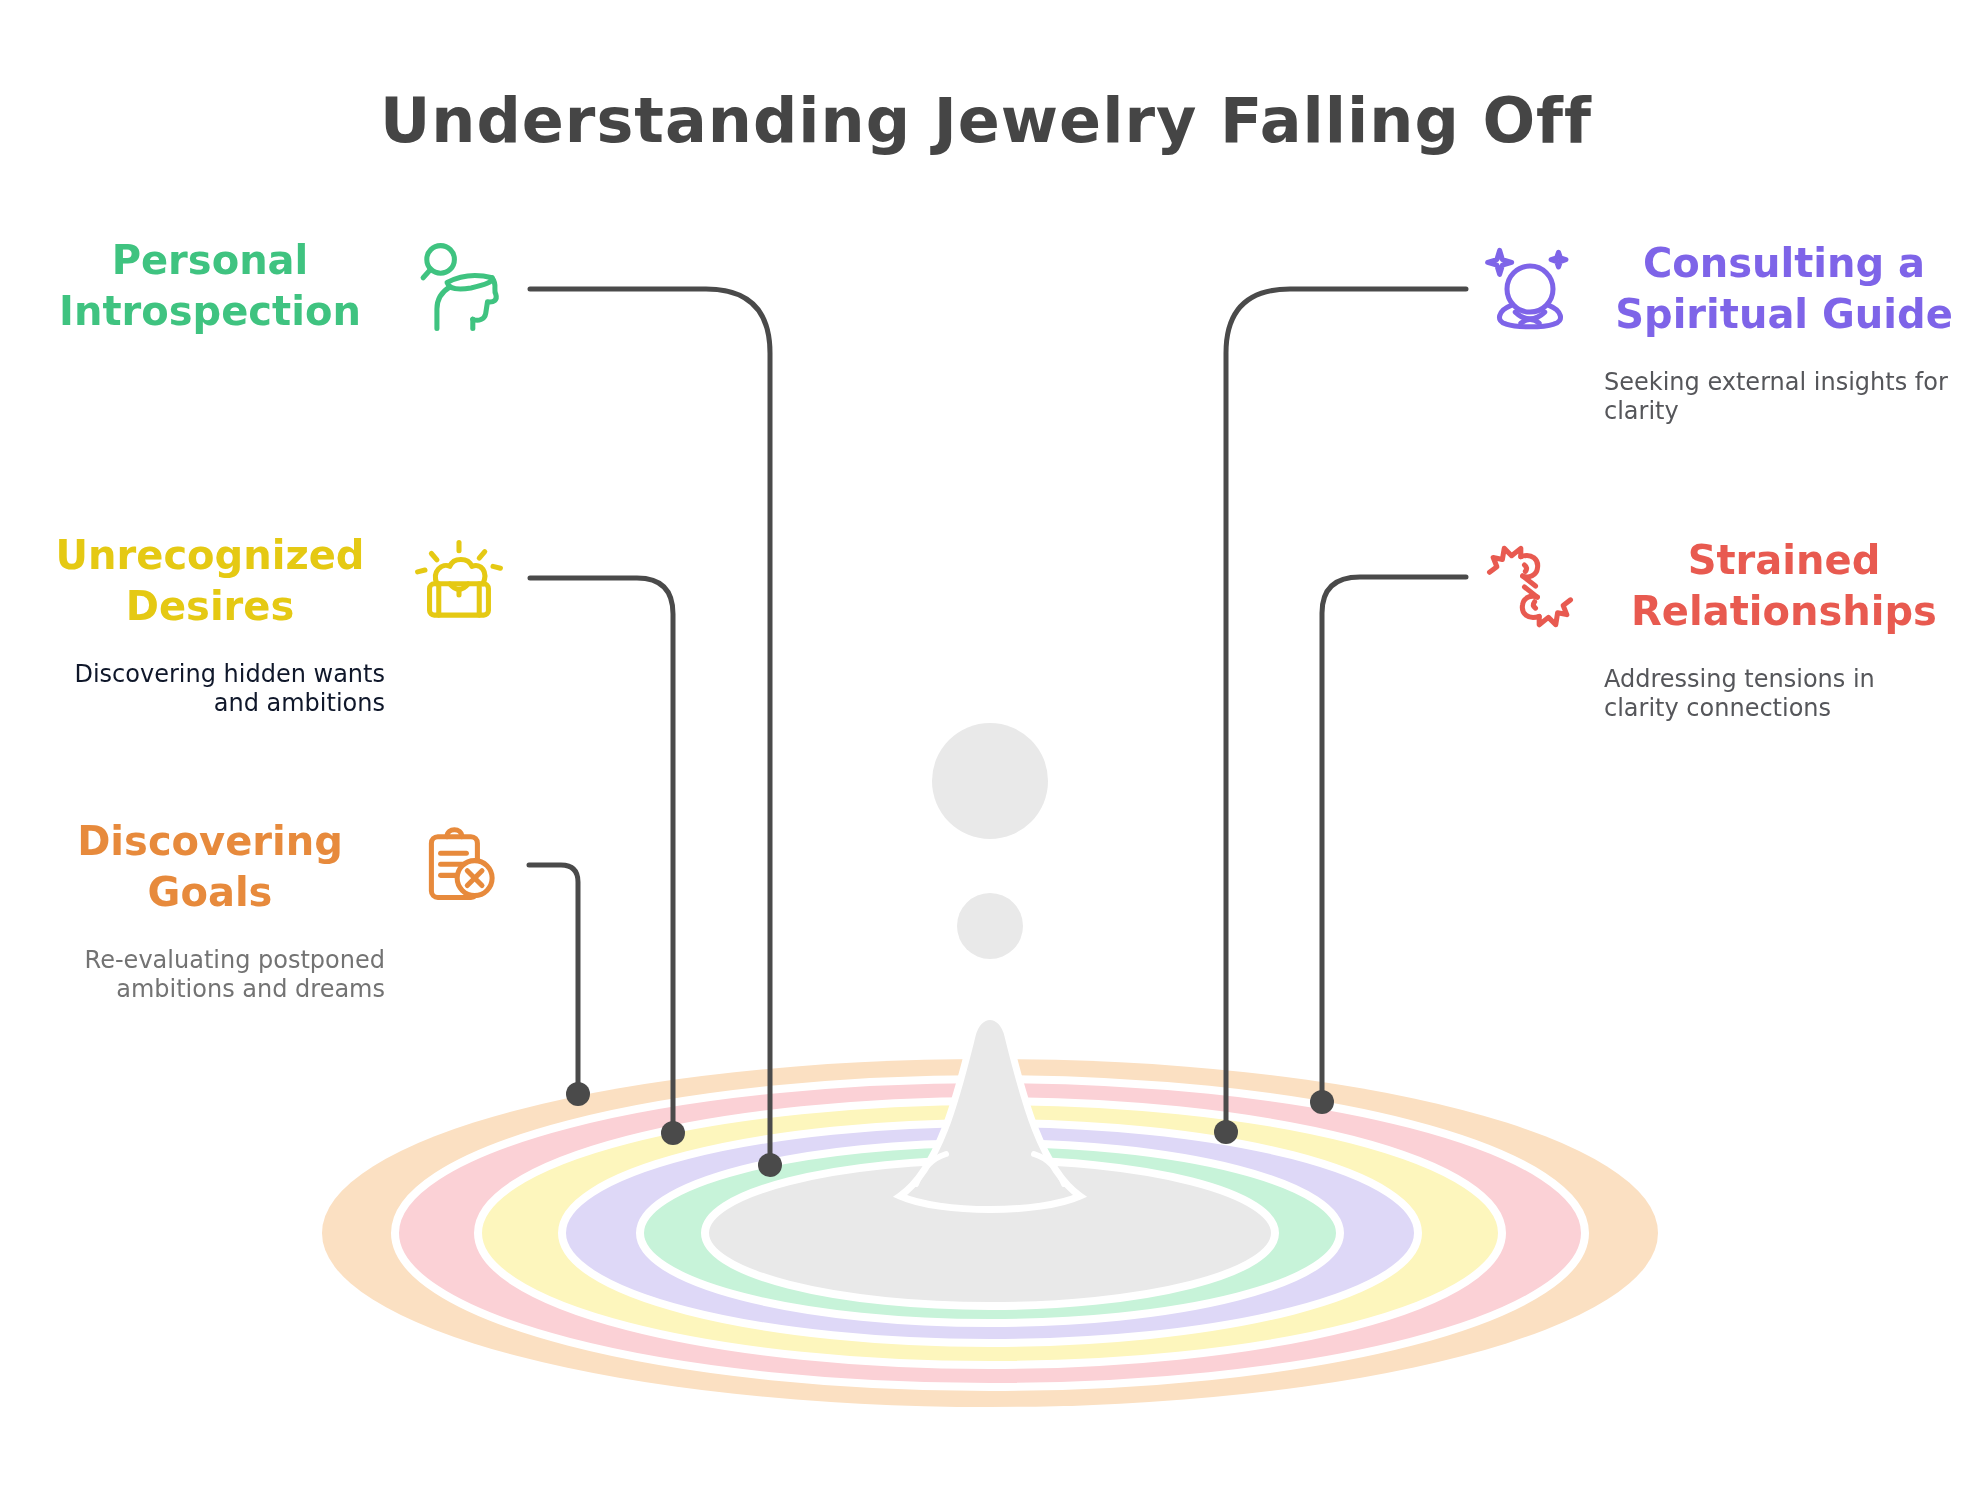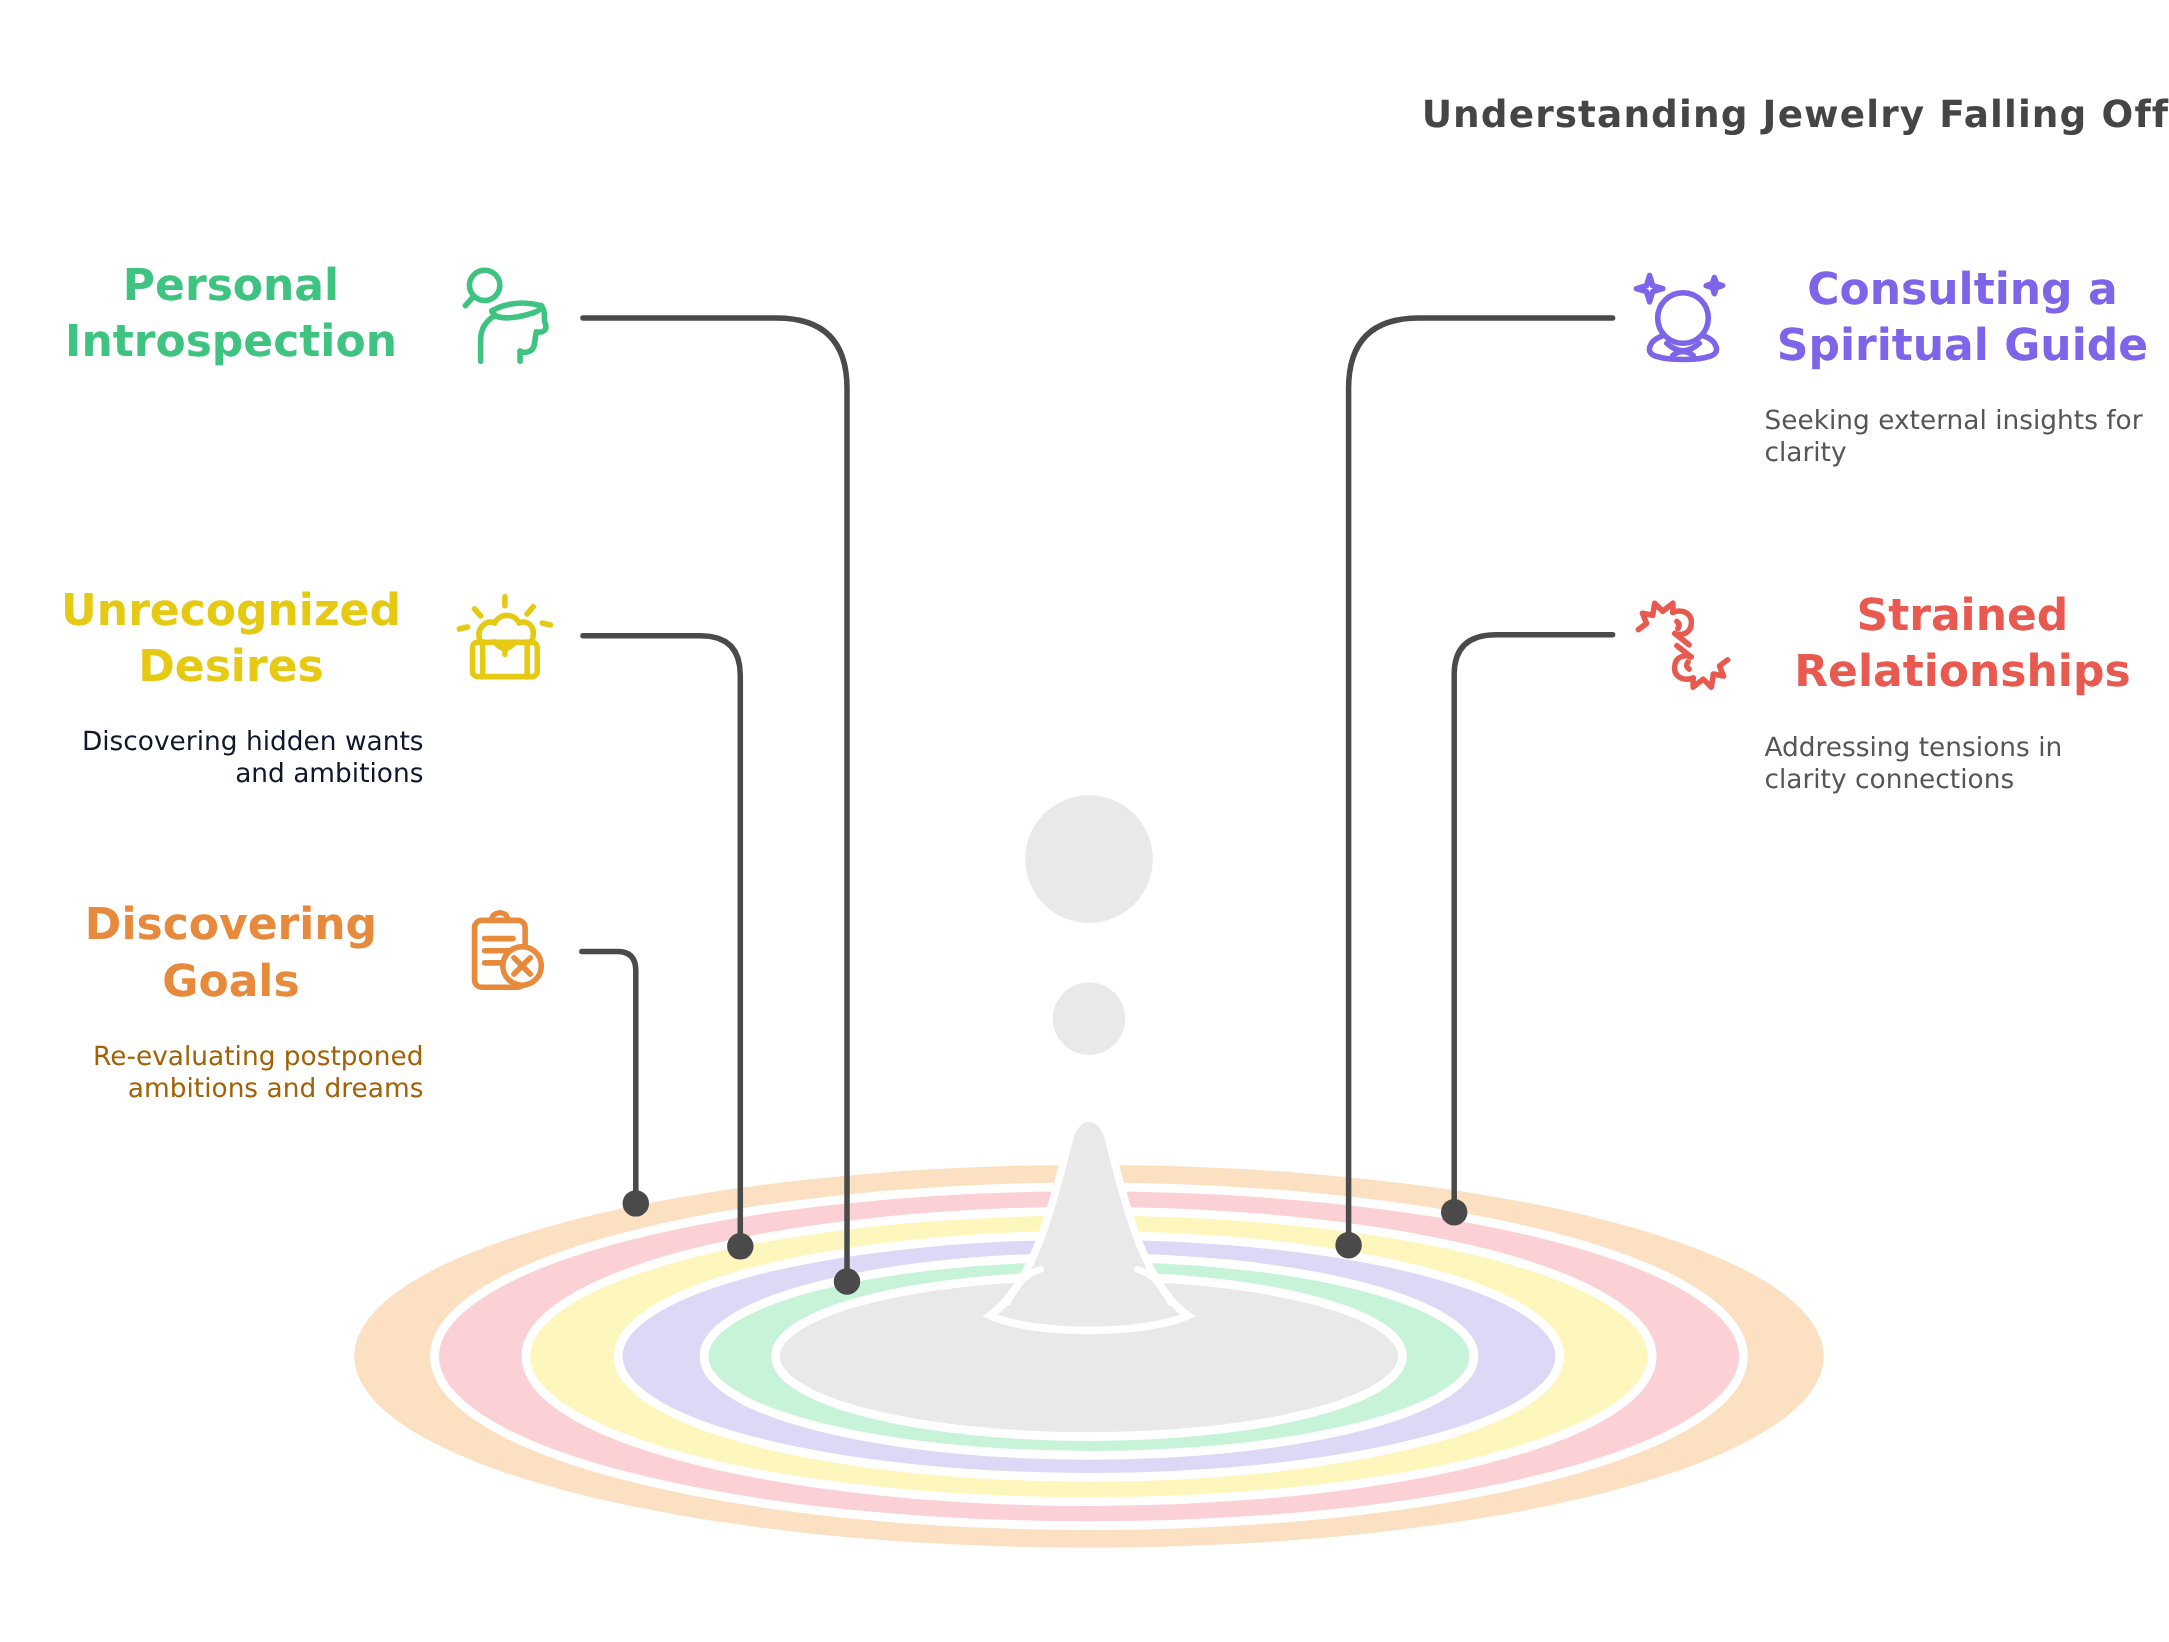--- a/index.html
+++ b/index.html
@@ -1,22 +1,22 @@
 <!DOCTYPE html>
 <html><head>
 <meta charset="utf-8">
 <style>
   html,body{margin:0;padding:0;background:#ffffff;}
   .canvas{
     position:relative;width:1972px;height:1493px;background:#ffffff;
     font-family:"DejaVu Sans","Liberation Sans",sans-serif;overflow:hidden;
   }
   .page-title{
-    position:absolute;top:84px;left:0;width:100%;text-align:right;
-    font-size:34px;font-weight:bold;letter-spacing:1px;
+    position:absolute;top:84px;left:0;width:100%;text-align:center;
+    font-size:62px;font-weight:bold;letter-spacing:1px;
   }
   .overlay{position:absolute;top:0;left:0;z-index:0;}
   .item{position:absolute;z-index:2;}
   .item-head{display:flex;align-items:flex-start;}
   .item.left .item-head{justify-content:flex-end;}
   .item-title{font-size:40px;font-weight:bold;line-height:1.27;}
   .item.left .item-title{text-align:center;width:350px;}
   .item.right .item-title{text-align:center;width:360px;}
   .item-icon{width:92px;height:100px;flex:none;margin-top:2px;}
   .item.left .item-icon{margin-left:28px;}
@@ -123,21 +123,21 @@
             <path d="M 30 34 H 58"></path>
             <path d="M 30 46 H 54"></path>
             <path d="M 30 58 H 48"></path>
             <circle cx="67" cy="61" r="19" fill="#ffffff"></circle>
             <path d="M 59 53 L 75 69"></path>
             <path d="M 75 53 L 59 69"></path>
           </g>
         </svg>
       </div>
     </div>
-    <div class="item-desc" style="color: #a16207;">Re-evaluating postponed ambitions and dreams</div>
+    <div class="item-desc" style="color: #737373;">Re-evaluating postponed ambitions and dreams</div>
   </div>
 
   <div class="item right" style="left:1484px;top:238px;width:500px;">
     <div class="item-head">
       <div class="item-icon">
         <svg class="icon-svg" viewBox="0 0 100 100">
           <g fill="none" stroke-width="5.5" stroke-linecap="round" stroke-linejoin="round" stroke="#7e64e8">
             <circle cx="50" cy="49" r="25"></circle>
             <path d="M 29 67 C 16 72 12 84 24 87 C 36 91 64 91 76 87 C 88 84 84 72 71 67"></path>
             <path d="M 34 74 Q 50 89 66 74"></path>

